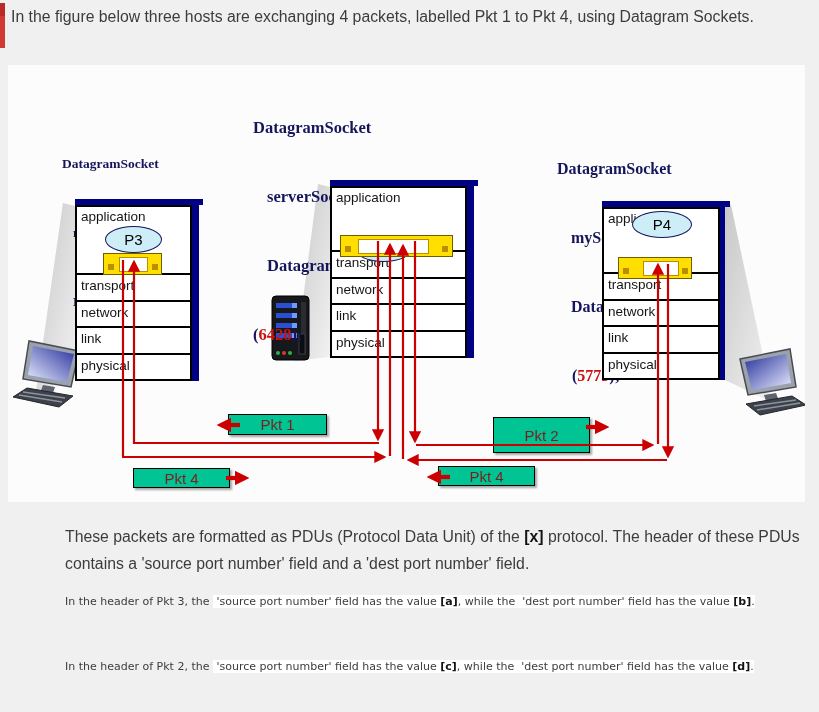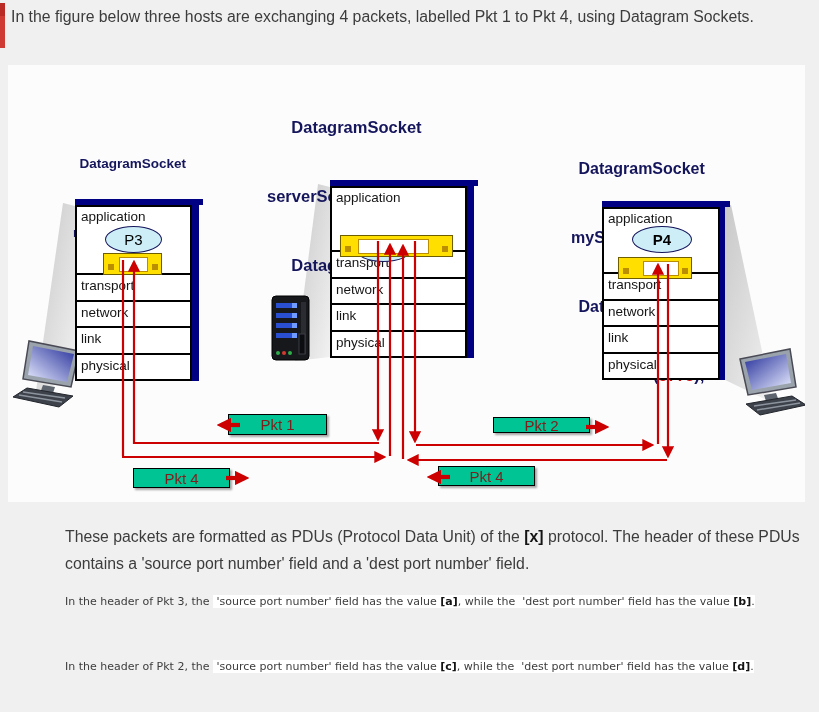--- a/index.html
+++ b/index.html
@@ -16,21 +16,21 @@
   svg.lay{position:absolute;left:0;top:0;z-index:0;}
   svg.fg{position:absolute;left:0;top:0;z-index:4;pointer-events:none;}
   .bar{position:absolute;background:var(--navy);z-index:1;}
   .stack{position:absolute;background:#fff;border:2.5px solid #000;box-sizing:border-box;display:flex;flex-direction:column;z-index:1;}
   .layer{box-sizing:border-box;height:26.5px;border-top:2.5px solid #000;font-size:13.5px;color:#151515;padding:3px 0 0 4px;overflow:hidden;}
   .layer.app{flex:1;border-top:none;padding-top:2px;}
   .proc{position:absolute;background:var(--process_fill);border:1.6px solid #15155c;border-radius:50%;display:flex;align-items:center;justify-content:center;font-size:15px;color:#000;z-index:2;box-sizing:border-box;}
   .socket{position:absolute;background:var(--socket_yellow);border:1.4px solid #6e5e00;z-index:2;box-sizing:border-box;}
   .socket .win{position:absolute;background:#fff;border:1px solid var(--socket_accent);}
   .socket .sq{position:absolute;width:6px;height:6px;background:var(--socket_accent);}
-  .code{position:absolute;font-family:Liberation Sans, sans-serif;font-weight:bold;color:var(--code_color);line-height:23px;white-space:pre;z-index:1;text-align:right;}
+  .code{position:absolute;font-family:Liberation Serif, serif;font-weight:bold;color:var(--code_color);line-height:23px;white-space:pre;z-index:1;}
   .code .port{color:#cc1111;}
   .c-left{font-size:13.5px;}  .c-mid{font-size:16.5px;}  .c-right{font-size:16px;}
   .ind1{margin-left:11px;} .ind1m{margin-left:14px;} .ind4l{margin-left:24px;} .ind4r{margin-left:15px;}
   .pkt{position:absolute;background:var(--packet_green);border:1.6px solid #000;box-sizing:border-box;display:flex;align-items:center;justify-content:center;font-size:15px;color:#7f1d1d;z-index:3;box-shadow:2px 2px 2px rgba(0,0,0,.35);}
   .para{position:absolute;left:22px;width:797px;line-height:27px;white-space:pre-wrap;margin-left:43px;}
   .p1{font-size:15.8px;}
   .pq{font-family:"DejaVu Sans",sans-serif;font-size:11px;}
   .hl{background:var(--highlight_bg);}
   .para b{color:#141414;}
 </style>
@@ -137,40 +137,40 @@
   <div class="stack" style="left:594px;top:142px;width:118px;height:173px;">
     <div class="layer app">application</div>
     <div class="layer">transport</div>
     <div class="layer">network</div>
     <div class="layer">link</div>
     <div class="layer">physical</div>
   </div>
 
   <div class="proc" style="left:97px;top:161px;width:57px;height:27px;">P3</div>
   <div class="proc" style="left:347px;top:142px;width:57px;height:26px;margin-top:29px;">P1</div>
-  <div class="proc" style="left:624px;top:161px;width:60px;height:27px;font-weight:bold;">P4</div>
+  <div class="proc" style="left:624px;top:146px;width:60px;height:27px;">P4</div>
 
   <div class="socket" style="left:95px;top:188px;width:59px;height:22px;">
     <div class="win" style="left:15px;top:3px;width:27px;height:13px;"></div>
     <div class="sq" style="left:4px;top:10px;"></div>
     <div class="sq" style="left:48px;top:10px;"></div>
   </div>
   <div class="socket" style="left:332px;top:170px;width:113px;height:22px;">
     <div class="win" style="left:17px;top:3px;width:69px;height:13px;"></div>
     <div class="sq" style="left:4px;top:10px;"></div>
     <div class="sq" style="left:101px;top:10px;"></div>
   </div>
   <div class="socket" style="left:610px;top:192px;width:74px;height:22px;">
     <div class="win" style="left:24px;top:3px;width:34px;height:13px;"></div>
     <div class="sq" style="left:4px;top:10px;"></div>
     <div class="sq" style="left:63px;top:10px;"></div>
   </div>
 
   <div class="pkt" style="left:220px;top:349px;width:99px;height:21px;">Pkt 1</div>
-  <div class="pkt" style="left:485px;top:352px;width:97px;height:16px;">Pkt 2</div>
+  <div class="pkt" style="left:485px;top:352px;width:97px;height:36px;">Pkt 2</div>
   <div class="pkt" style="left:125px;top:403px;width:97px;height:20px;">Pkt 4</div>
   <div class="pkt" style="left:430px;top:401px;width:97px;height:20px;">Pkt 4</div>
 
   <svg class="fg" width="797" height="437" viewBox="0 0 797 437" xmlns="http://www.w3.org/2000/svg">
     <defs>
       <marker id="ah" viewBox="0 0 10 10" refX="8" refY="5" markerWidth="5.5" markerHeight="5.5" orient="auto-start-reverse">
         <path d="M0,0 L10,5 L0,10 z" fill="var(--red)"></path>
       </marker>
       <marker id="ah2" viewBox="0 0 10 10" refX="7" refY="5" markerWidth="3.4" markerHeight="3.4" orient="auto-start-reverse">
         <path d="M0,0 L10,5 L0,10 z" fill="var(--red)"></path>

